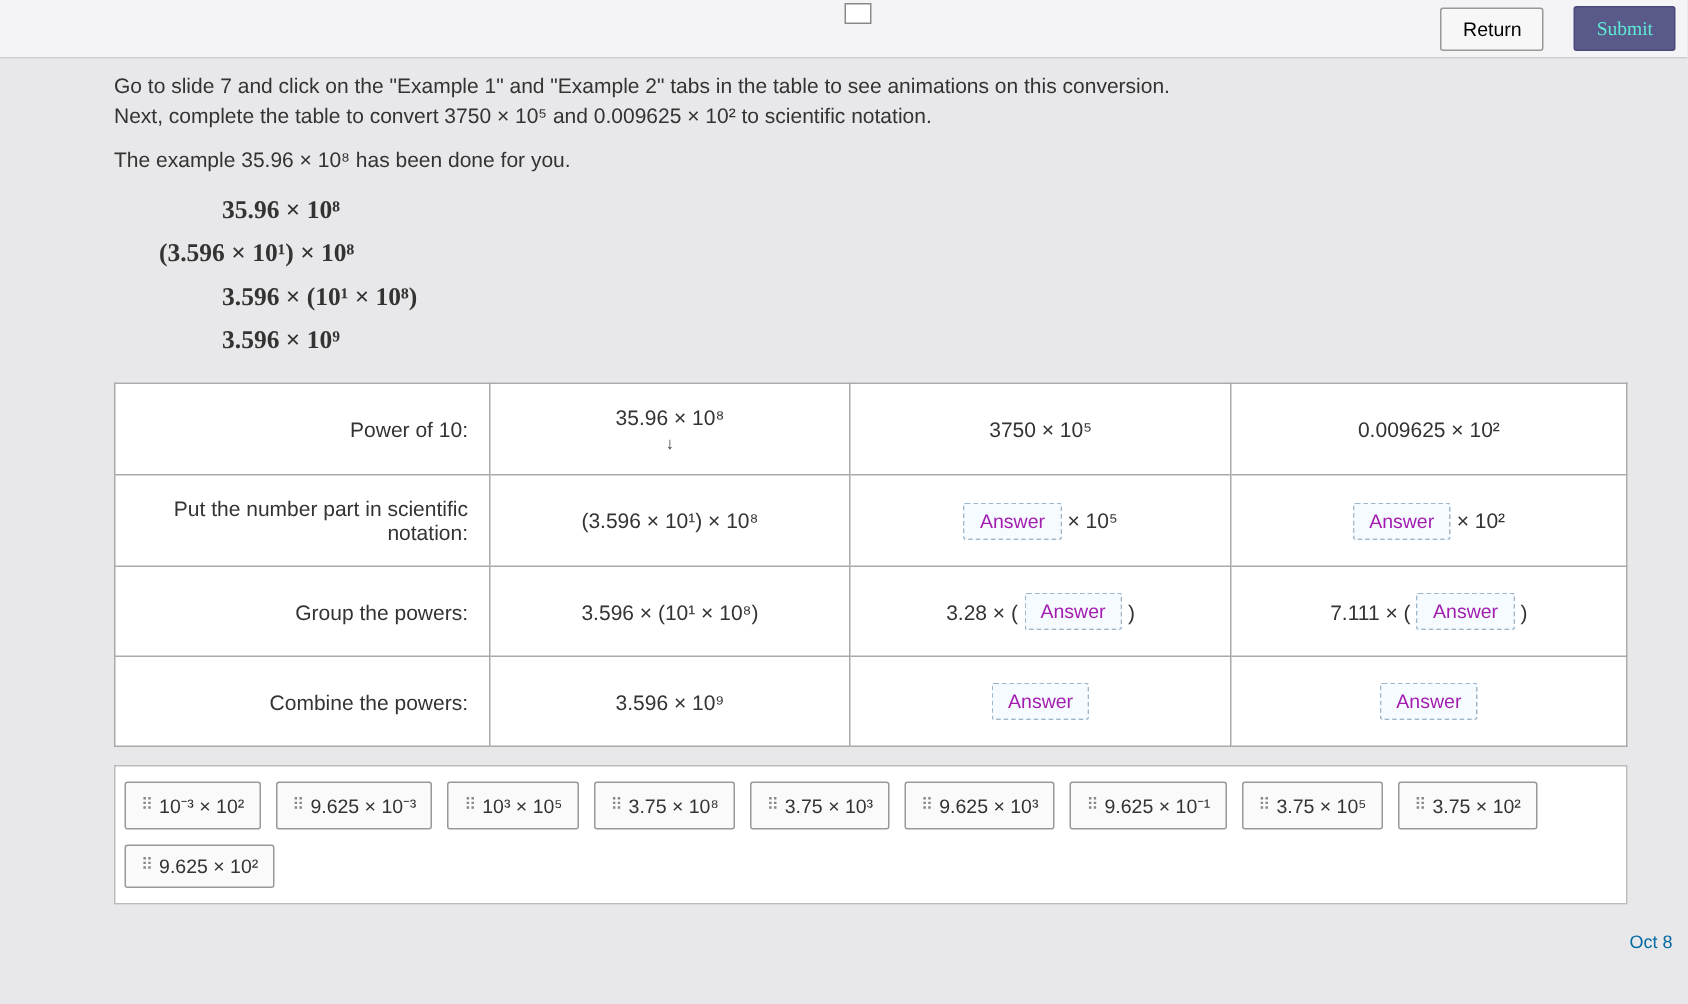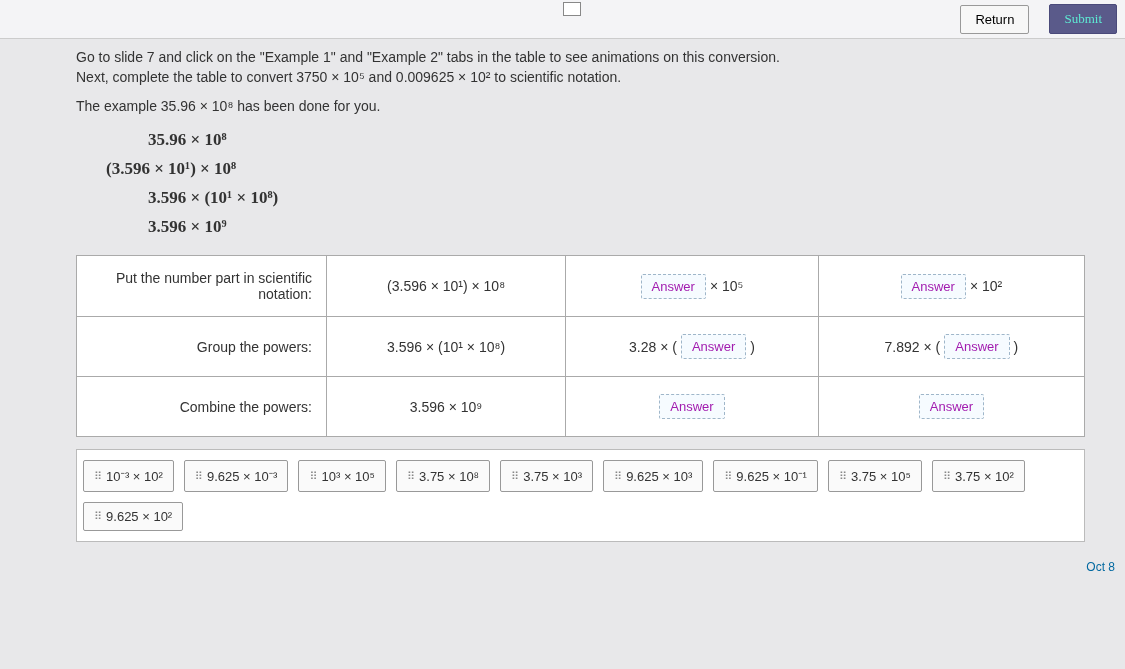--- a/index.html
+++ b/index.html
@@ -150,20 +150,28 @@
 
   <div class="example-block">
     <div class="line1">35.96 × 10⁸</div>
     <div class="line2">(3.596 × 10¹) × 10⁸</div>
     <div class="line3">3.596 × (10¹ × 10⁸)</div>
     <div class="line4">3.596 × 10⁹</div>
   </div>
 
   <table class="main">
     <tbody>
+        <tr>
+      <td class="rowlabel">Power of 10:</td>
+      <td>
+        <span>35.96 × 10⁸</span><br><span style="font-size:11px">↓</span>
+      </td>
+      <td>3750 × 10⁵</td>
+      <td>0.009625 × 10²</td>
+    </tr>
     <tr>
       <td class="rowlabel">Put the number part in scientific notation:</td>
       <td>(3.596 × 10¹) × 10⁸</td>
       <td>
         <span class="answer-inline">
           <span class="answer-slot">Answer</span>
           <span> × 10⁵</span>
         </span>
       </td>
       <td>
@@ -178,21 +186,21 @@
       <td>3.596 × (10¹ × 10⁸)</td>
       <td>
         <span class="answer-inline">
           <span>3.28 × ( </span>
           <span class="answer-slot">Answer</span>
           <span> )</span>
         </span>
       </td>
       <td>
         <span class="answer-inline">
-          <span>7.892 × ( </span>
+          <span>7.111 × ( </span>
           <span class="answer-slot">Answer</span>
           <span> )</span>
         </span>
       </td>
     </tr>
     <tr>
       <td class="rowlabel">Combine the powers:</td>
       <td>3.596 × 10⁹</td>
       <td>
         <span class="answer-slot">Answer</span>

